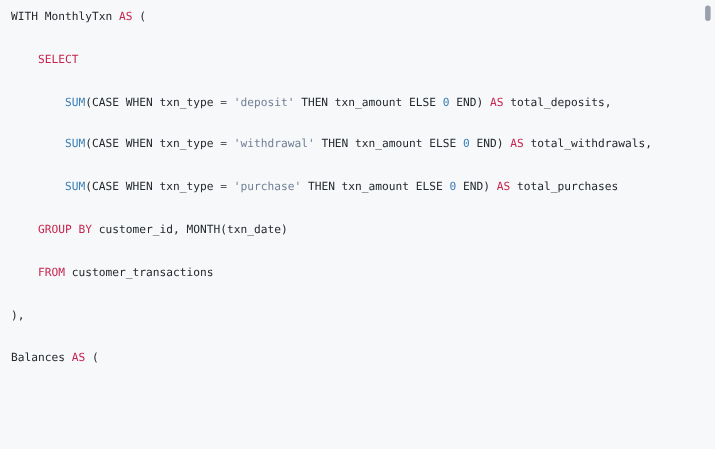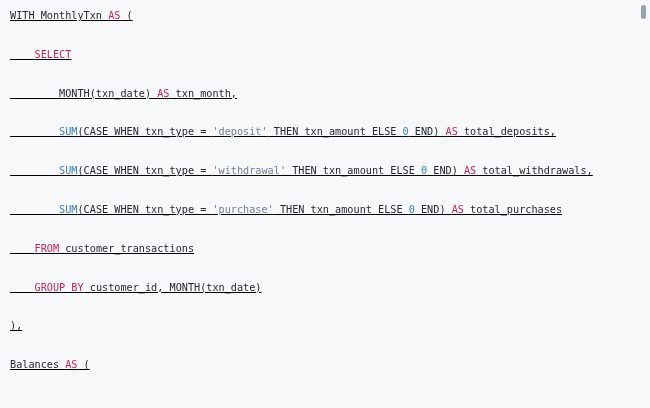--- a/index.html
+++ b/index.html
@@ -67,30 +67,29 @@
     right: 4px;
     width: 5px;
     height: 14px;
     border-radius: 3px;
     background: #9aa1ad;
   }
 </style>
 </head>
 <body style="background: rgb(247, 248, 250);">
 
-<div id="code-viewport" style="background: rgb(247, 248, 250); text-decoration: underline;">
+<div id="code-viewport" style="background: rgb(247, 248, 250);">
 
   <pre id="code-block"><span class="code-line"><span class="tok-plain" style="color: rgb(36, 41, 46);">WITH MonthlyTxn </span><span class="tok-kw" style="color: rgb(199, 37, 78);">AS</span><span class="tok-plain" style="color: rgb(36, 41, 46);"> (</span></span>
 <span class="code-line"><span class="tok-plain" style="color: rgb(36, 41, 46);">    </span><span class="tok-kw" style="color: rgb(199, 37, 78);">SELECT</span></span>
-<span class="code-line"><span class="tok-plain" style="color: rgb(36, 41, 46);">        MONTH(txn_date) </span><span class="tok-kw" style="color: rgb(199, 37, 78);">AS</span><span class="tok-plain" style="color: rgb(36, 41, 46);"> txn_month,</span></span>
 <span class="code-line"><span class="tok-plain" style="color: rgb(36, 41, 46);">        </span><span class="tok-fn" style="color: rgb(59, 127, 181);">SUM</span><span class="tok-plain" style="color: rgb(36, 41, 46);">(CASE WHEN txn_type = </span><span class="tok-str" style="color: rgb(113, 128, 150);">'deposit'</span><span class="tok-plain" style="color: rgb(36, 41, 46);"> THEN txn_amount ELSE </span><span class="tok-num" style="color: rgb(59, 127, 181);">0</span><span class="tok-plain" style="color: rgb(36, 41, 46);"> END) </span><span class="tok-kw" style="color: rgb(199, 37, 78);">AS</span><span class="tok-plain" style="color: rgb(36, 41, 46);"> total_deposits,</span></span>
 <span class="code-line"><span class="tok-plain" style="color: rgb(36, 41, 46);">        </span><span class="tok-fn" style="color: rgb(59, 127, 181);">SUM</span><span class="tok-plain" style="color: rgb(36, 41, 46);">(CASE WHEN txn_type = </span><span class="tok-str" style="color: rgb(113, 128, 150);">'withdrawal'</span><span class="tok-plain" style="color: rgb(36, 41, 46);"> THEN txn_amount ELSE </span><span class="tok-num" style="color: rgb(59, 127, 181);">0</span><span class="tok-plain" style="color: rgb(36, 41, 46);"> END) </span><span class="tok-kw" style="color: rgb(199, 37, 78);">AS</span><span class="tok-plain" style="color: rgb(36, 41, 46);"> total_withdrawals,</span></span>
 <span class="code-line"><span class="tok-plain" style="color: rgb(36, 41, 46);">        </span><span class="tok-fn" style="color: rgb(59, 127, 181);">SUM</span><span class="tok-plain" style="color: rgb(36, 41, 46);">(CASE WHEN txn_type = </span><span class="tok-str" style="color: rgb(113, 128, 150);">'purchase'</span><span class="tok-plain" style="color: rgb(36, 41, 46);"> THEN txn_amount ELSE </span><span class="tok-num" style="color: rgb(59, 127, 181);">0</span><span class="tok-plain" style="color: rgb(36, 41, 46);"> END) </span><span class="tok-kw" style="color: rgb(199, 37, 78);">AS</span><span class="tok-plain" style="color: rgb(36, 41, 46);"> total_purchases</span></span>
+<span class="code-line"><span class="tok-plain" style="color: rgb(36, 41, 46);">    </span><span class="tok-kw" style="color: rgb(199, 37, 78);">GROUP BY</span><span class="tok-plain" style="color: rgb(36, 41, 46);"> customer_id, MONTH(txn_date)</span></span>
 <span class="code-line"><span class="tok-plain" style="color: rgb(36, 41, 46);">    </span><span class="tok-kw" style="color: rgb(199, 37, 78);">FROM</span><span class="tok-plain" style="color: rgb(36, 41, 46);"> customer_transactions</span></span>
-<span class="code-line"><span class="tok-plain" style="color: rgb(36, 41, 46);">    </span><span class="tok-kw" style="color: rgb(199, 37, 78);">GROUP BY</span><span class="tok-plain" style="color: rgb(36, 41, 46);"> customer_id, MONTH(txn_date)</span></span>
 <span class="code-line"><span class="tok-plain" style="color: rgb(36, 41, 46);">),</span></span>
 <span class="code-line"><span class="tok-plain" style="color: rgb(36, 41, 46);">Balances </span><span class="tok-kw" style="color: rgb(199, 37, 78);">AS</span><span class="tok-plain" style="color: rgb(36, 41, 46);"> (</span></span>
 
 
 
 
 
 
 
 

